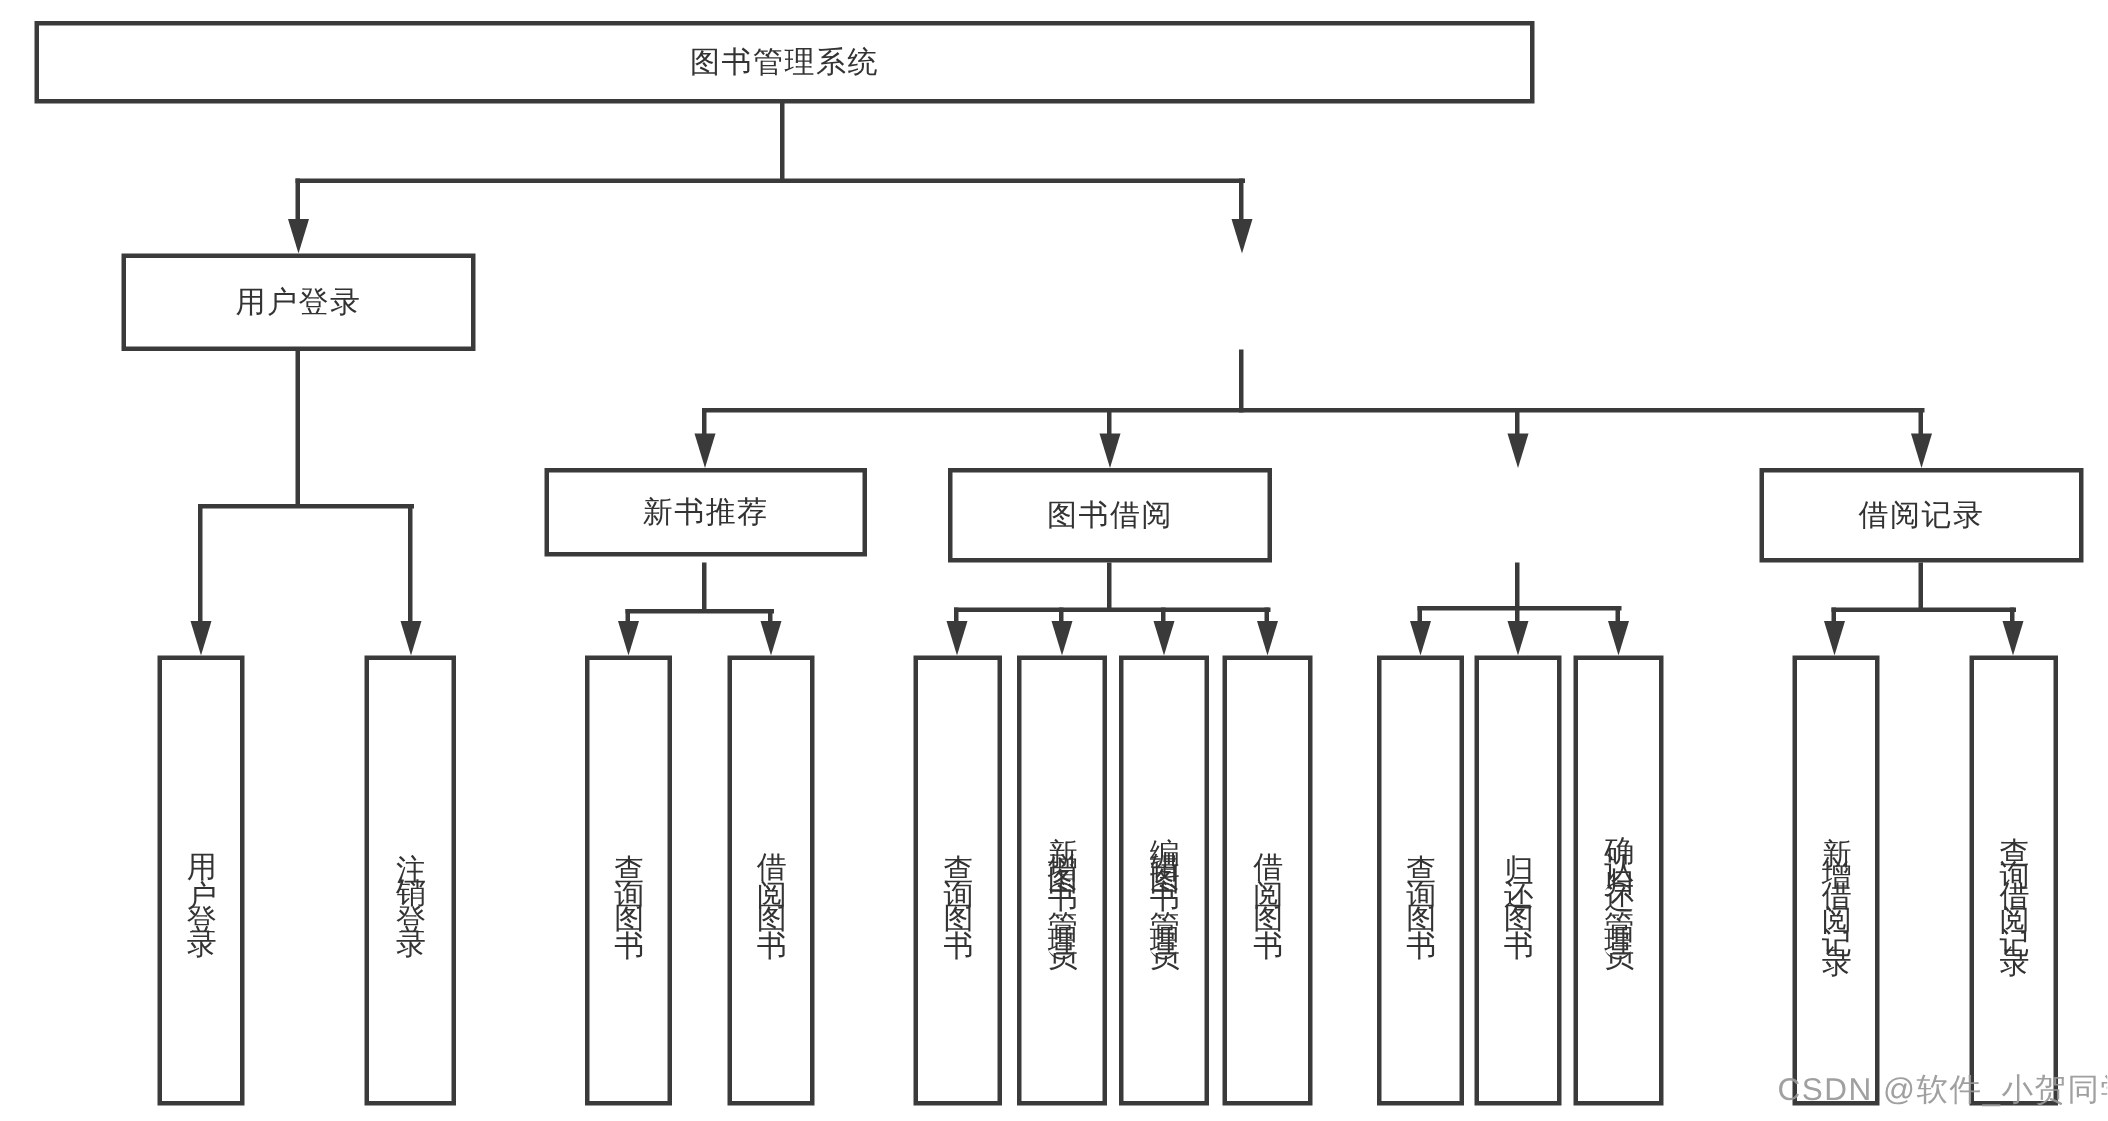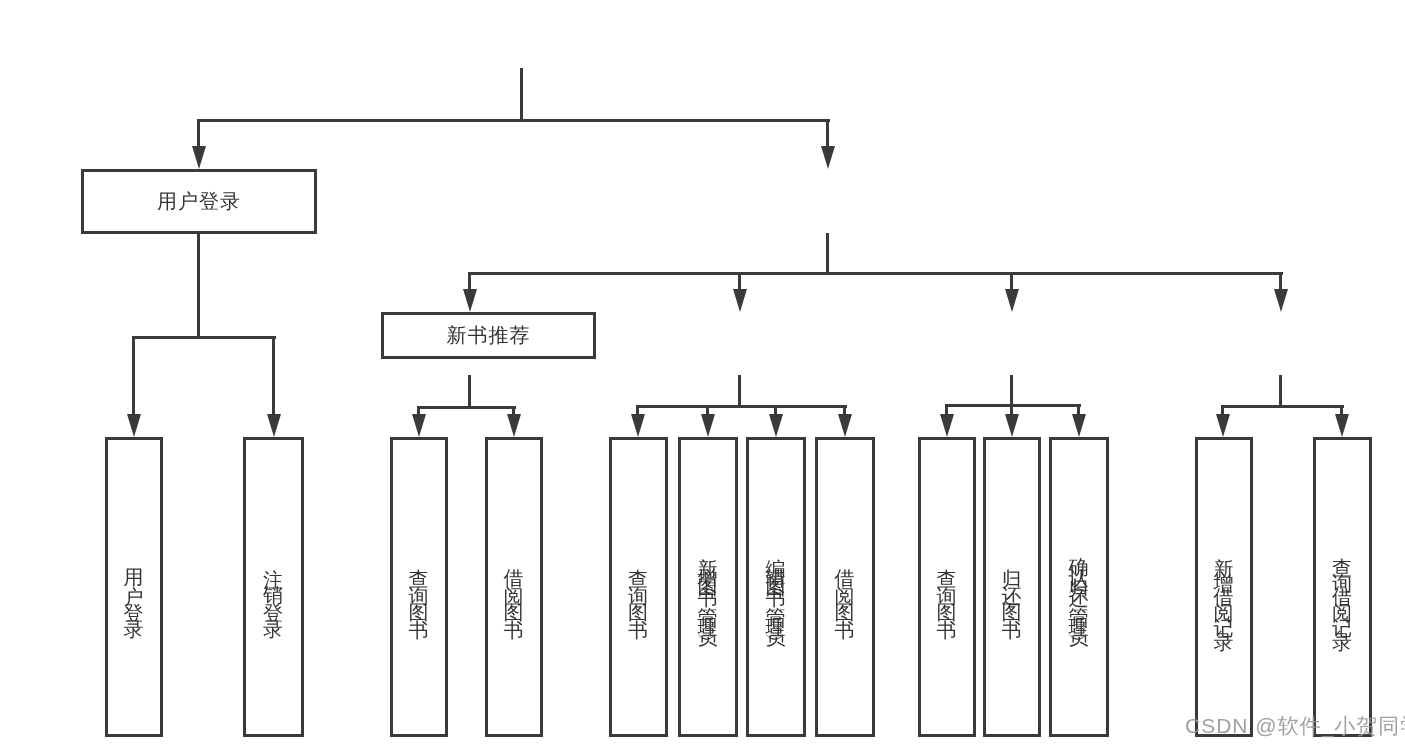--- a/index.html
+++ b/index.html
@@ -33,20 +33,21 @@
     position:absolute; left:1185px; top:712px;
     font-size:21px; color:rgba(152,152,152,0.92); letter-spacing:1px;
     white-space:nowrap; z-index:5;
   }
 </style>
 </head>
 <body>
 
 <div class="canvas">
 
+  <div class="box" style="left:23px; top:14px; width:1000px; height:55px;">图书管理系统</div>
 
   <div class="line v" style="left:520px; top:68px; height:53px;"></div>
   <div class="line h" style="left:197px; top:119px; width:633px;"></div>
   <div class="line v" style="left:197px; top:119px; height:29px;"></div>
   <div class="ah" style="left:192px; top:146px;"></div>
   <div class="line v" style="left:826px; top:119px; height:29px;"></div>
   <div class="ah" style="left:821px; top:146px;"></div>
 
   <div class="box" style="left:81px; top:169px; width:236px; height:65px;">用户登录</div>
 
@@ -61,21 +62,23 @@
   <div class="line h" style="left:468px; top:272px; width:815px;"></div>
   <div class="line v" style="left:468px; top:272px; height:20px;"></div>
   <div class="ah" style="left:463px; top:289px;"></div>
   <div class="line v" style="left:738px; top:272px; height:20px;"></div>
   <div class="ah" style="left:733px; top:289px;"></div>
   <div class="line v" style="left:1010px; top:272px; height:20px;"></div>
   <div class="ah" style="left:1005px; top:289px;"></div>
   <div class="line v" style="left:1279px; top:272px; height:20px;"></div>
   <div class="ah" style="left:1274px; top:289px;"></div>
 
-  <div class="box" style="left:381px; top:312px; width:215px; height:47px;">新书推荐</div>
+  <div class="box" style="left:363px; top:312px; width:215px; height:59px;">新书推荐</div>
+  <div class="box" style="left:632px; top:312px; width:216px; height:63px;">图书借阅</div>
+  <div class="box" style="left:1173px; top:312px; width:216px; height:63px;">借阅记录</div>
 
   <div class="line v" style="left:468px; top:375px; height:33px;"></div>
   <div class="line h" style="left:417px; top:406px; width:99px;"></div>
   <div class="line v" style="left:417px; top:406px; height:12px;"></div>
   <div class="ah" style="left:412px; top:414px;"></div>
   <div class="line v" style="left:512px; top:406px; height:12px;"></div>
   <div class="ah" style="left:507px; top:414px;"></div>
 
   <div class="line v" style="left:738px; top:375px; height:33px;"></div>
   <div class="line h" style="left:636px; top:405px; width:211px;"></div>

